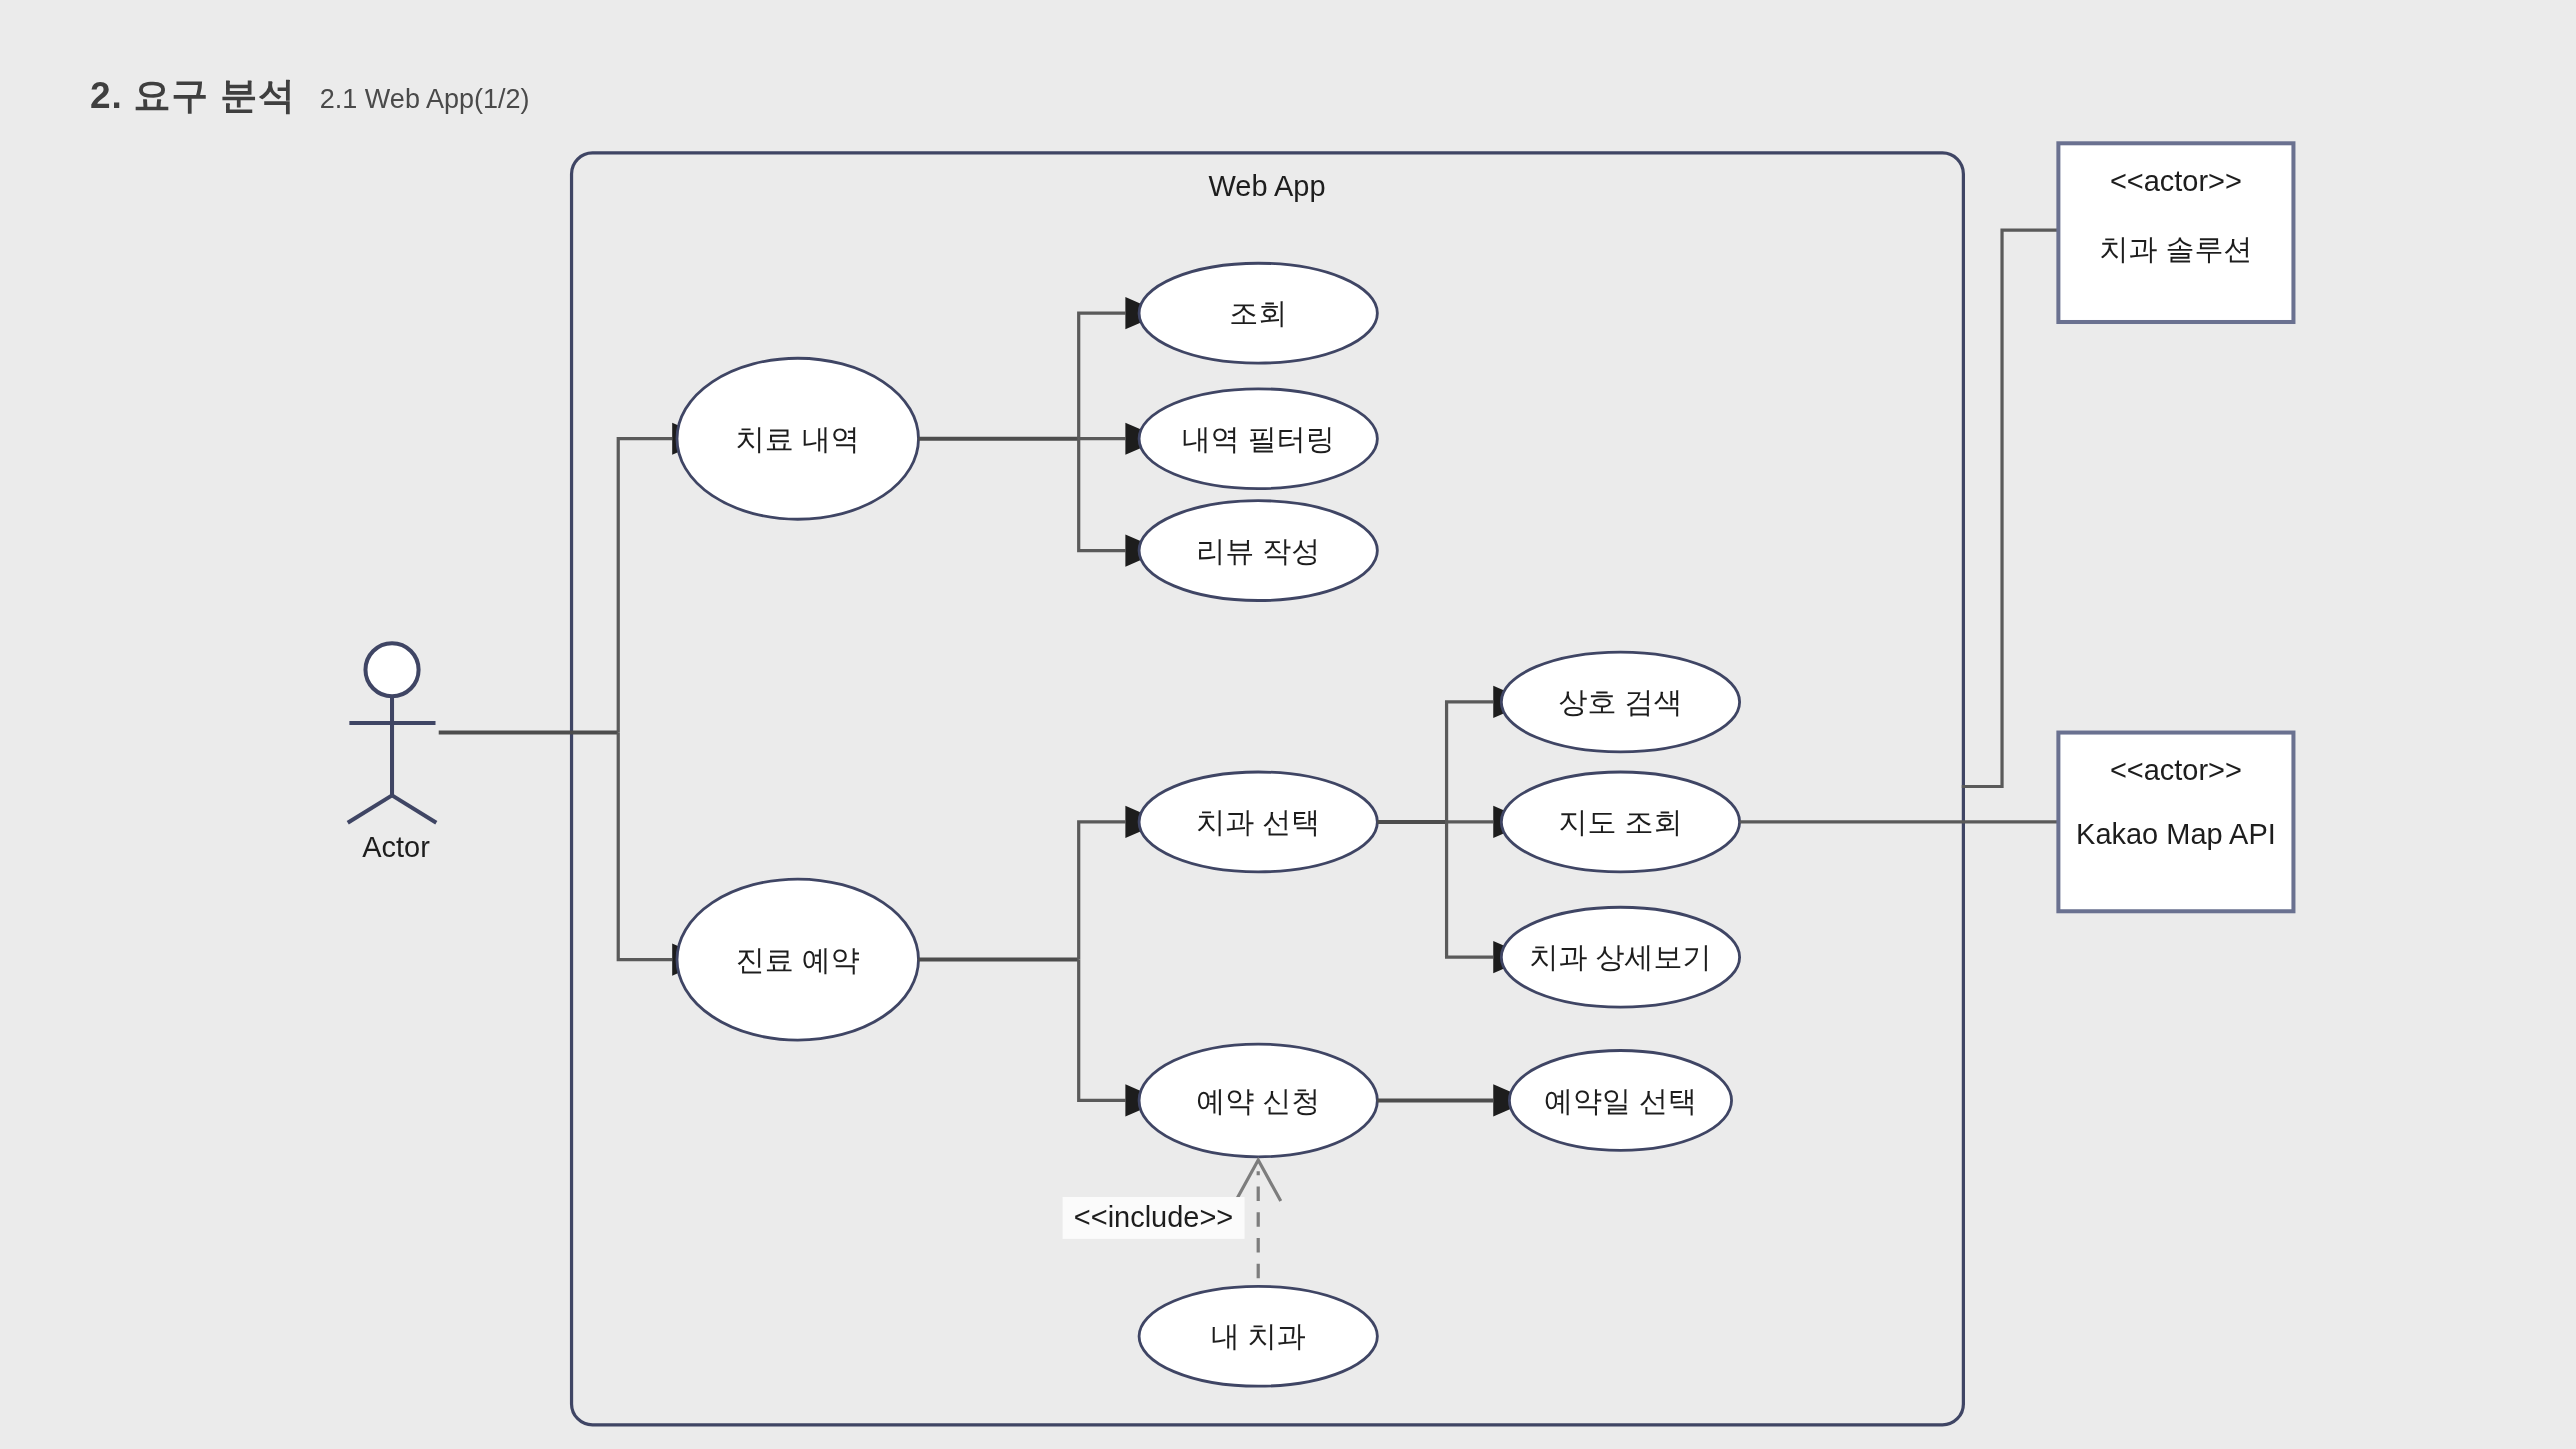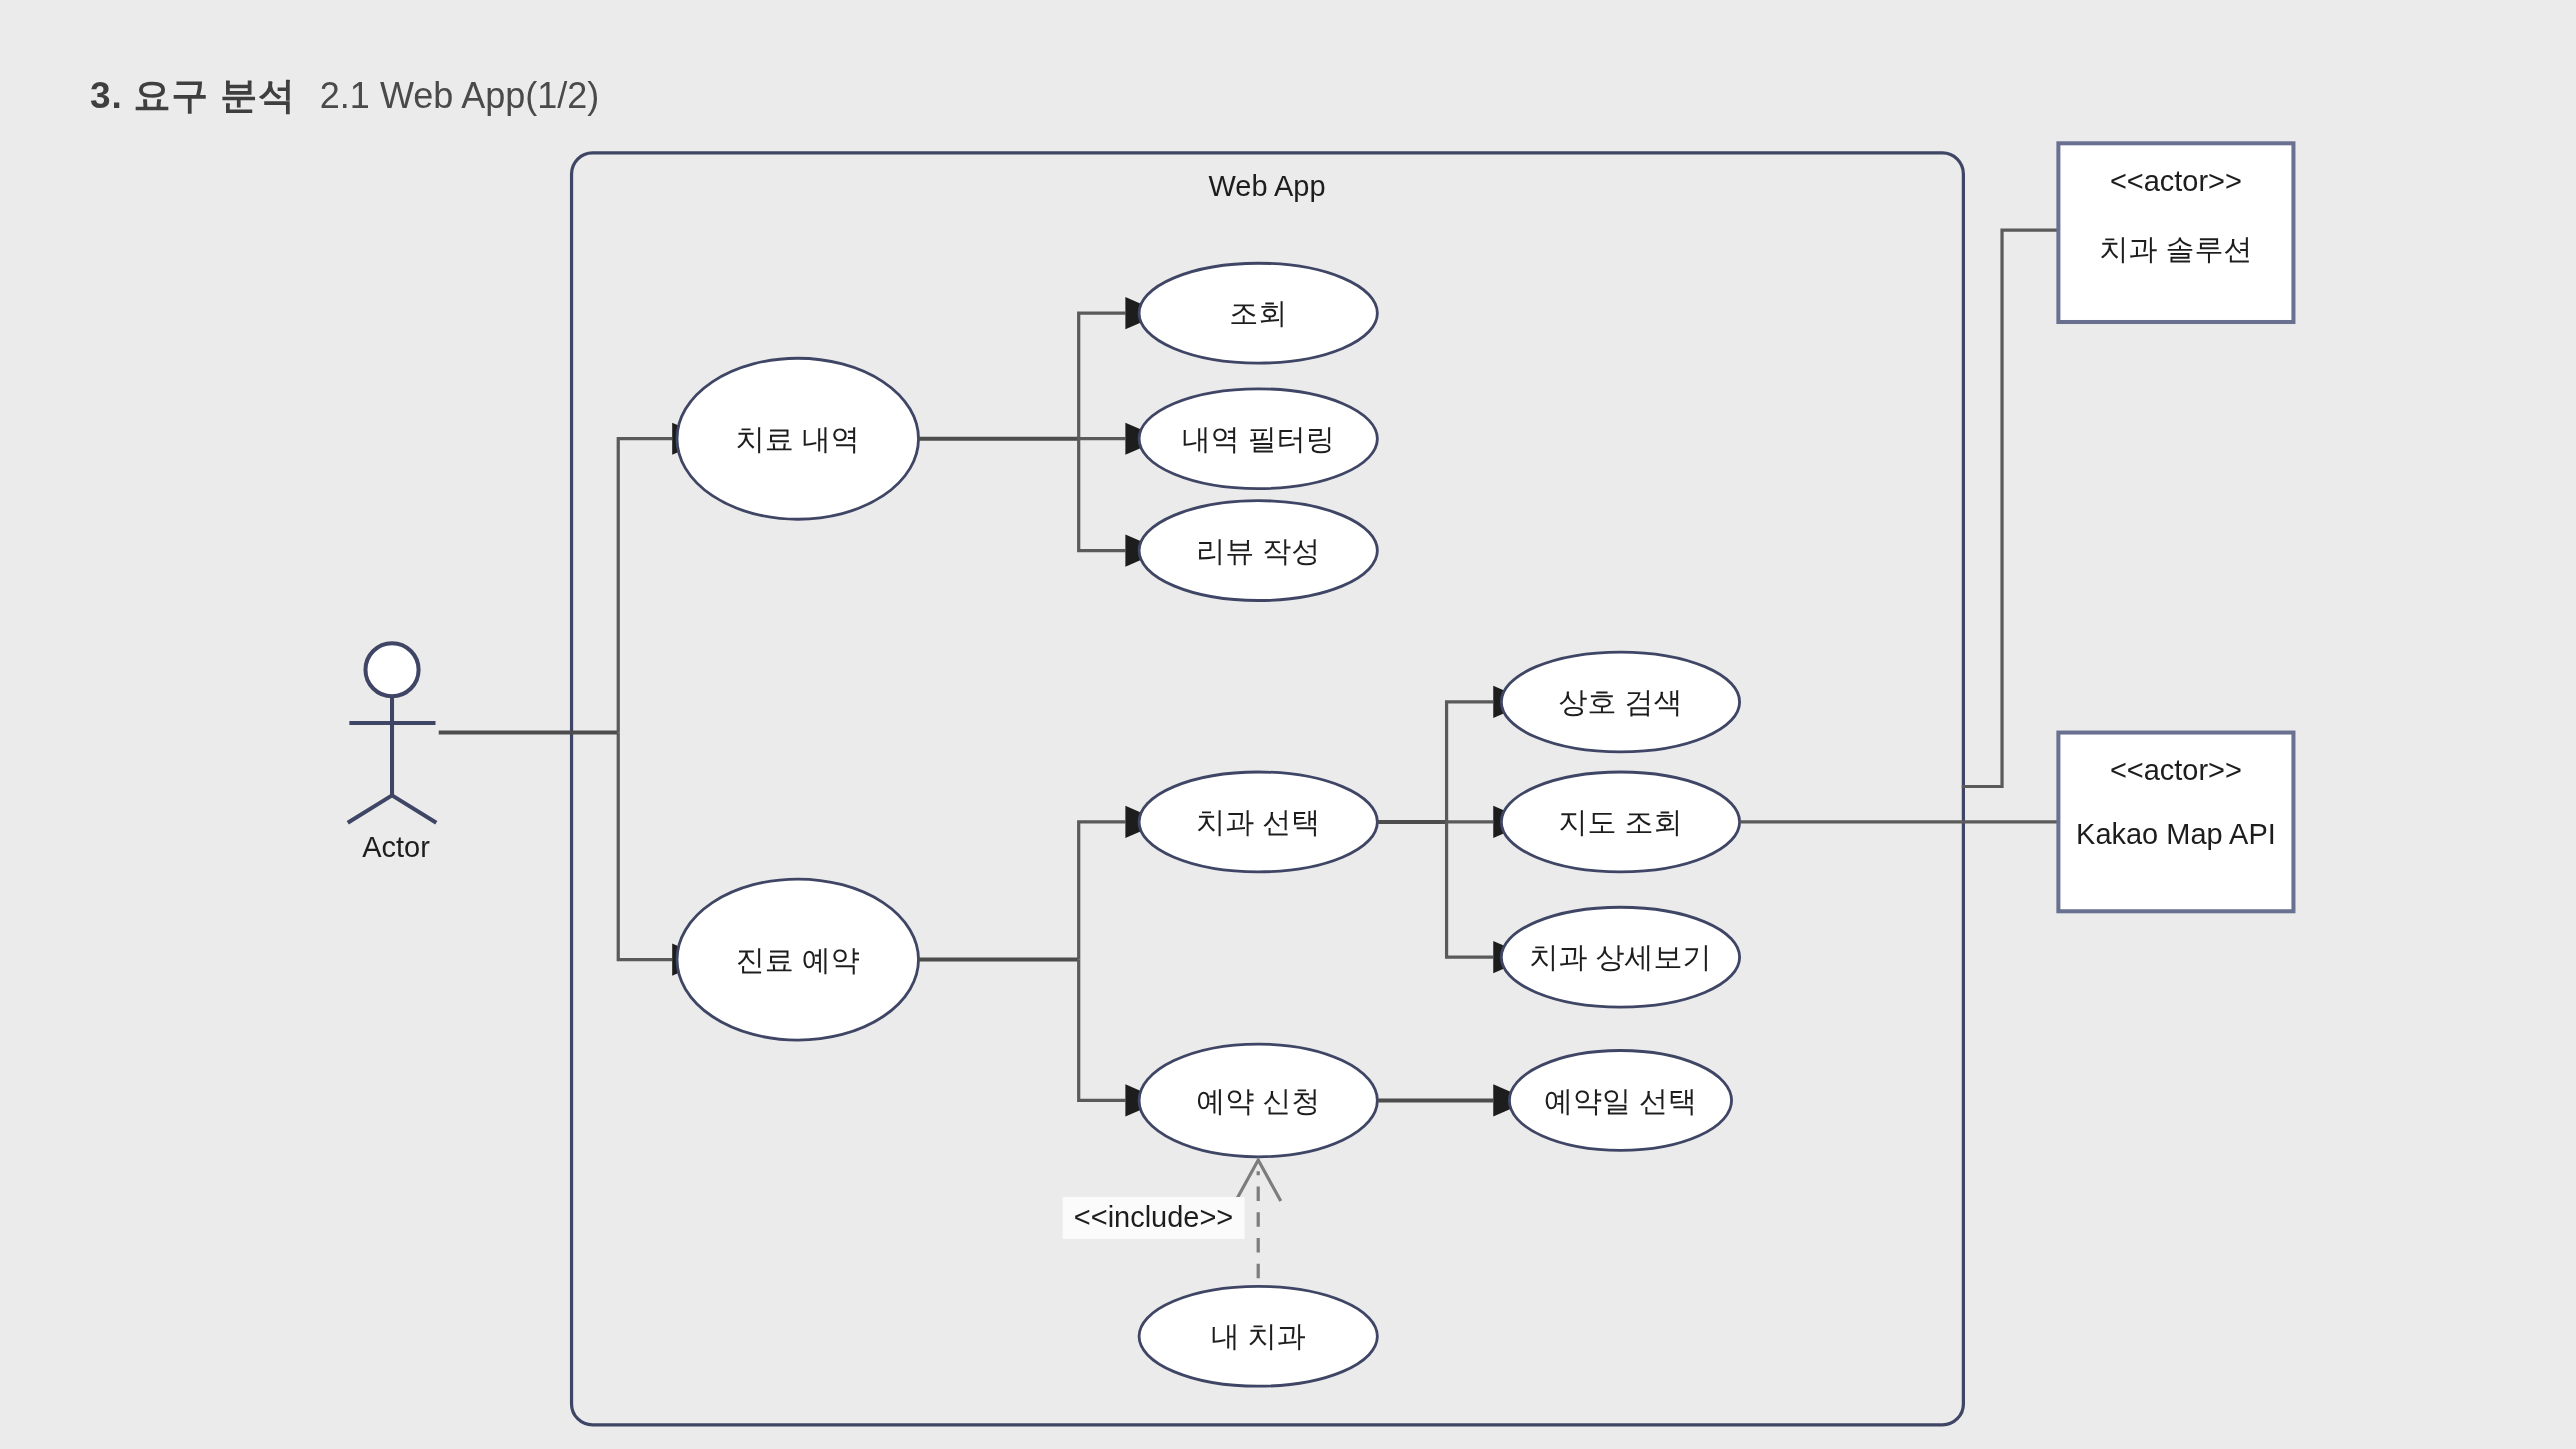--- a/index.html
+++ b/index.html
@@ -25,21 +25,21 @@
     gap: 24px;
     white-space: nowrap;
   }
   #heading .num-title {
     font-size: 37px;
     font-weight: 700;
     color: #3f3f3f;
     letter-spacing: 0.8px;
   }
   #heading .sub-title {
-    font-size: 36px;
+    font-size: 27px;
     font-weight: 400;
     color: #4a4a4a;
   }
   
   #diagram {
     position: absolute;
     left: 0;
     top: 0;
     width: 2576px;
     height: 1449px;
@@ -125,21 +125,21 @@
     dominant-baseline: middle;
     font-family: "Liberation Sans", "DejaVu Sans", sans-serif;
   }
 </style>
 </head>
 <body>
 
 <div id="page">
 
   <div id="heading">
-    <span class="num-title">3. 요구 분석</span>
+    <span class="num-title">2. 요구 분석</span>
     <span class="sub-title">2.1 Web App(1/2)</span>
   </div>
 
   <svg id="diagram" viewBox="0 0 3200 1800">
 
     <rect class="boundary-rect" x="710" y="190" width="1729" height="1580" rx="26" ry="26"></rect>
     <text class="boundary-title" x="1574" y="243">Web App</text>
 
     <g>
       <circle class="stick-head" cx="487" cy="832" r="33"></circle>

